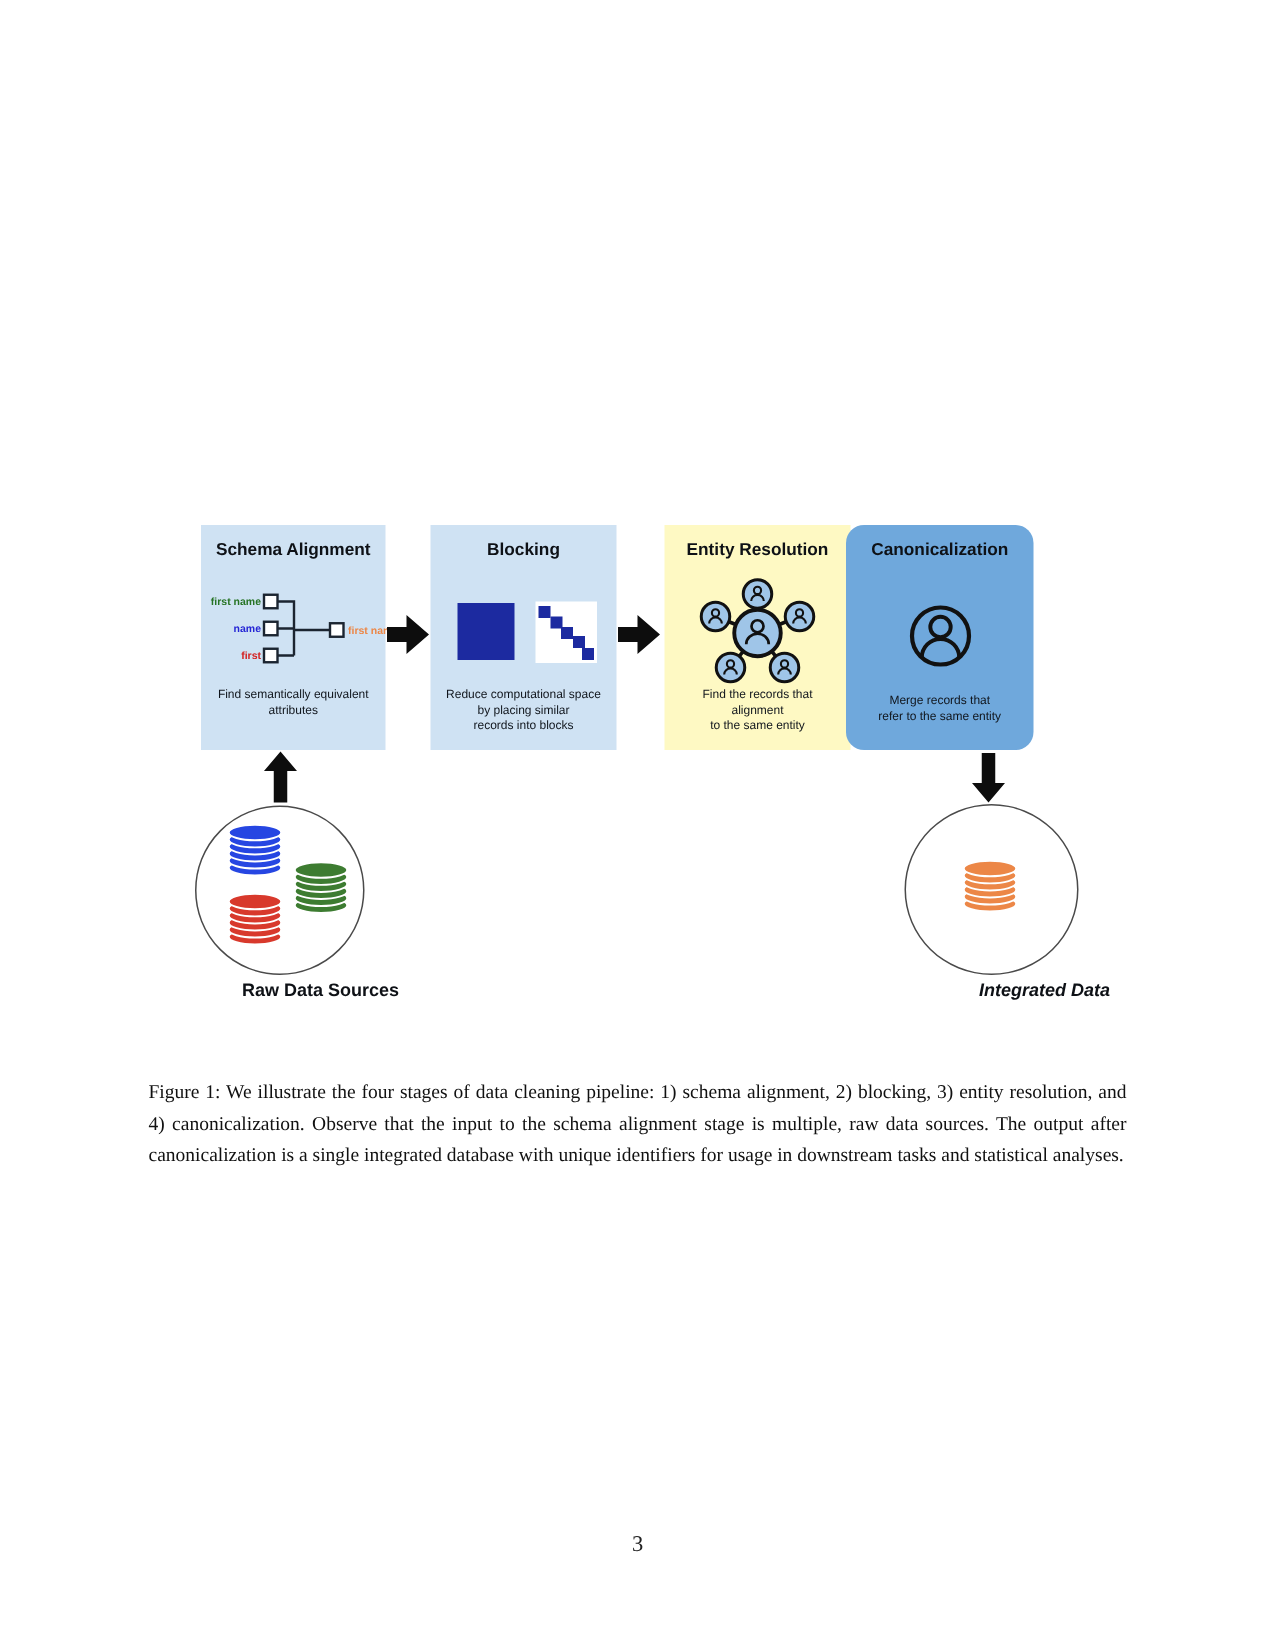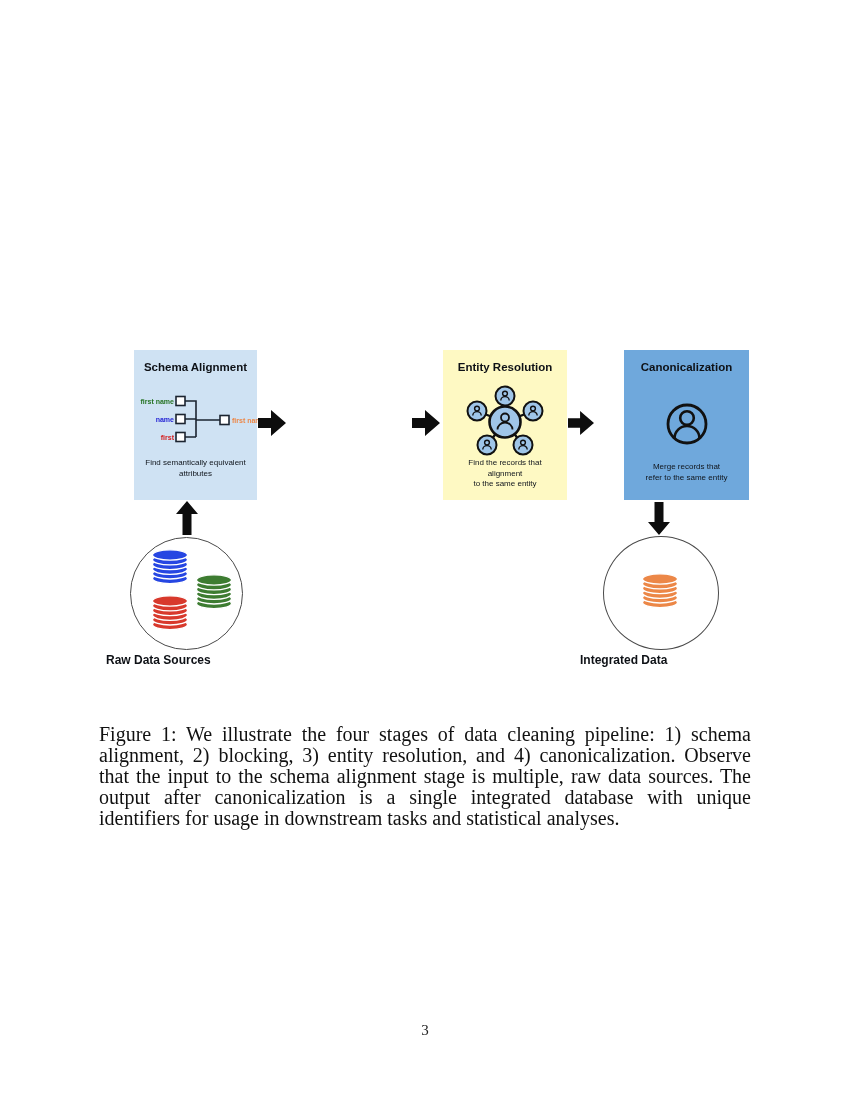--- a/index.html
+++ b/index.html
@@ -3,21 +3,21 @@
 <meta charset="utf-8">
 <style>
   html,body{margin:0;padding:0;background:#ffffff;}
   .page{position:relative;width:850px;height:1100px;background:#ffffff;overflow:hidden;
         font-family:"Liberation Sans",sans-serif;}
   .figure{position:absolute;left:0;top:0;width:850px;height:700px;}
   .stage{position:absolute;top:350px;height:150px;}
   .stage.s1{left:134px;width:123px;}
   .stage.s2{left:287px;width:124px;}
   .stage.s3{left:443px;width:124px;}
-  .stage.s4{left:624px;width:125px;}
+  .stage.s4{left:564px;width:125px;border-radius:12px;}
   .stage-title{position:absolute;left:0;right:0;top:11px;text-align:center;
                font-size:11.5px;font-weight:bold;color:#0e1116;}
   .stage-caption{position:absolute;left:2px;right:2px;top:108px;text-align:center;
                  font-size:8px;font-weight:normal;color:#10151c;line-height:10.5px;
                  white-space:pre-line;}
   .stage.s4 .stage-caption{top:112px;}
   svg{overflow:visible;display:block;}
   .schema-svg{position:absolute;left:2px;top:44px;}
   .schema-svg text{font-family:"Liberation Sans",sans-serif;font-size:7px;font-weight:bold;}
   .schema-line{stroke:#1b2430;stroke-width:1.6;fill:none;}
@@ -27,24 +27,24 @@
   .net-svg{position:absolute;left:24px;top:36px;}
   .net-line{stroke:#111;stroke-width:2.4;}
   .net-node{fill:#9fc5e8;stroke:#111;}
   .net-person{stroke:#111;fill:none;}
   .canon-svg{position:absolute;left:40px;top:51px;}
   .canon-stroke{stroke:#111;fill:none;}
   .flow-arrow{position:absolute;}
   .io-circle{position:absolute;border:1.6px solid #4a4a4a;border-radius:50%;background:#fff;}
   .db{position:absolute;}
   .db g{stroke:#ffffff;stroke-width:1.3;}
-  .io-label{position:absolute;top:653px;width:160px;text-align:left;
+  .io-label{position:absolute;top:653px;width:160px;text-align:right;
             font-size:12px;font-weight:bold;color:#0e1116;}
   .caption{position:absolute;left:99px;top:704px;width:652px;
-           font-family:"Liberation Serif",serif;font-size:20px;line-height:21px;
+           font-family:"Liberation Serif",serif;font-size:13px;line-height:21px;
            color:#111;text-align:justify;hyphens:auto;-webkit-hyphens:auto;}
   .page-number{position:absolute;left:0;top:1022px;width:850px;text-align:center;
                font-family:"Liberation Serif",serif;font-size:15px;color:#222;}
 </style>
 </head>
 <body>
 
 <div class="page">
   <div class="figure">
 
@@ -62,20 +62,38 @@
         <text x="96" y="28.5" text-anchor="start" style="fill: rgb(236, 135, 71);">first name</text>
       </svg>
       <div class="stage-caption">Find semantically equivalent
 attributes</div>
     </div>
 
     <svg class="flow-arrow" style="left:258px;top:409px;" width="28" height="28" viewBox="0 0 28 28">
       <polygon points="0,9 13,9 13,1 28,14 13,27 13,19 0,19" style="fill: rgb(13, 13, 13);"></polygon>
     </svg>
 
+    <div class="stage s2" style="background-color: rgb(207, 226, 243);">
+      <div class="stage-title">Blocking</div>
+      <svg class="block-solid" width="38" height="38" viewBox="0 0 38 38">
+        <rect x="0" y="0" width="38" height="38" style="fill: rgb(28, 42, 160);"></rect>
+      </svg>
+      <svg class="block-matrix" width="41" height="41" viewBox="0 0 41 41">
+        <g style="fill: rgb(28, 42, 160);">
+          <rect x="2" y="3" width="8" height="8"></rect>
+          <rect x="10" y="10" width="8" height="8"></rect>
+          <rect x="17" y="17" width="8" height="8"></rect>
+          <rect x="25" y="23" width="8" height="8"></rect>
+          <rect x="31" y="31" width="8" height="8"></rect>
+        </g>
+      </svg>
+      <div class="stage-caption">Reduce computational space
+by placing similar
+records into blocks</div>
+    </div>
 
     <svg class="flow-arrow" style="left:412px;top:409px;" width="28" height="28" viewBox="0 0 28 28">
       <polygon points="0,9 13,9 13,1 28,14 13,27 13,19 0,19" style="fill: rgb(13, 13, 13);"></polygon>
     </svg>
 
     <div class="stage s3" style="background-color: #fef9c3;">
       <div class="stage-title">Entity Resolution</div>
       <svg class="net-svg" width="76" height="70" viewBox="0 0 76 70">
         <g class="net-line">
           <line x1="38" y1="36" x2="38" y2="10"></line>
@@ -170,19 +188,19 @@
     <svg class="db" style="left:641px;top:573px;" width="38" height="36" viewBox="0 0 38 36">
       <g style="fill: rgb(236, 135, 71);">
         <ellipse cx="19" cy="29.5" rx="17.5" ry="5.2"></ellipse>
         <ellipse cx="19" cy="24.8" rx="17.5" ry="5.2"></ellipse>
         <ellipse cx="19" cy="20.1" rx="17.5" ry="5.2"></ellipse>
         <ellipse cx="19" cy="15.4" rx="17.5" ry="5.2"></ellipse>
         <ellipse cx="19" cy="10.7" rx="17.5" ry="5.2"></ellipse>
         <ellipse cx="19" cy="6" rx="17.5" ry="5.2"></ellipse>
       </g>
     </svg>
-    <div class="io-label" style="left:580px;">Integrated Data</div>
+    <div class="io-label" style="left:580px;font-style:italic;">Integrated Data</div>
   </div>
 
   <p class="caption">Figure 1: We illustrate the four stages of data cleaning pipeline: 1) schema alignment, 2) blocking, 3) entity resolution, and 4) canonicalization. Observe that the input to the schema alignment stage is multiple, raw data sources. The output after canonicalization is a single integrated database with unique identifiers for usage in downstream tasks and statistical analyses.</p>
 
   <div class="page-number">3</div>
 </div>
 
 </body></html>

